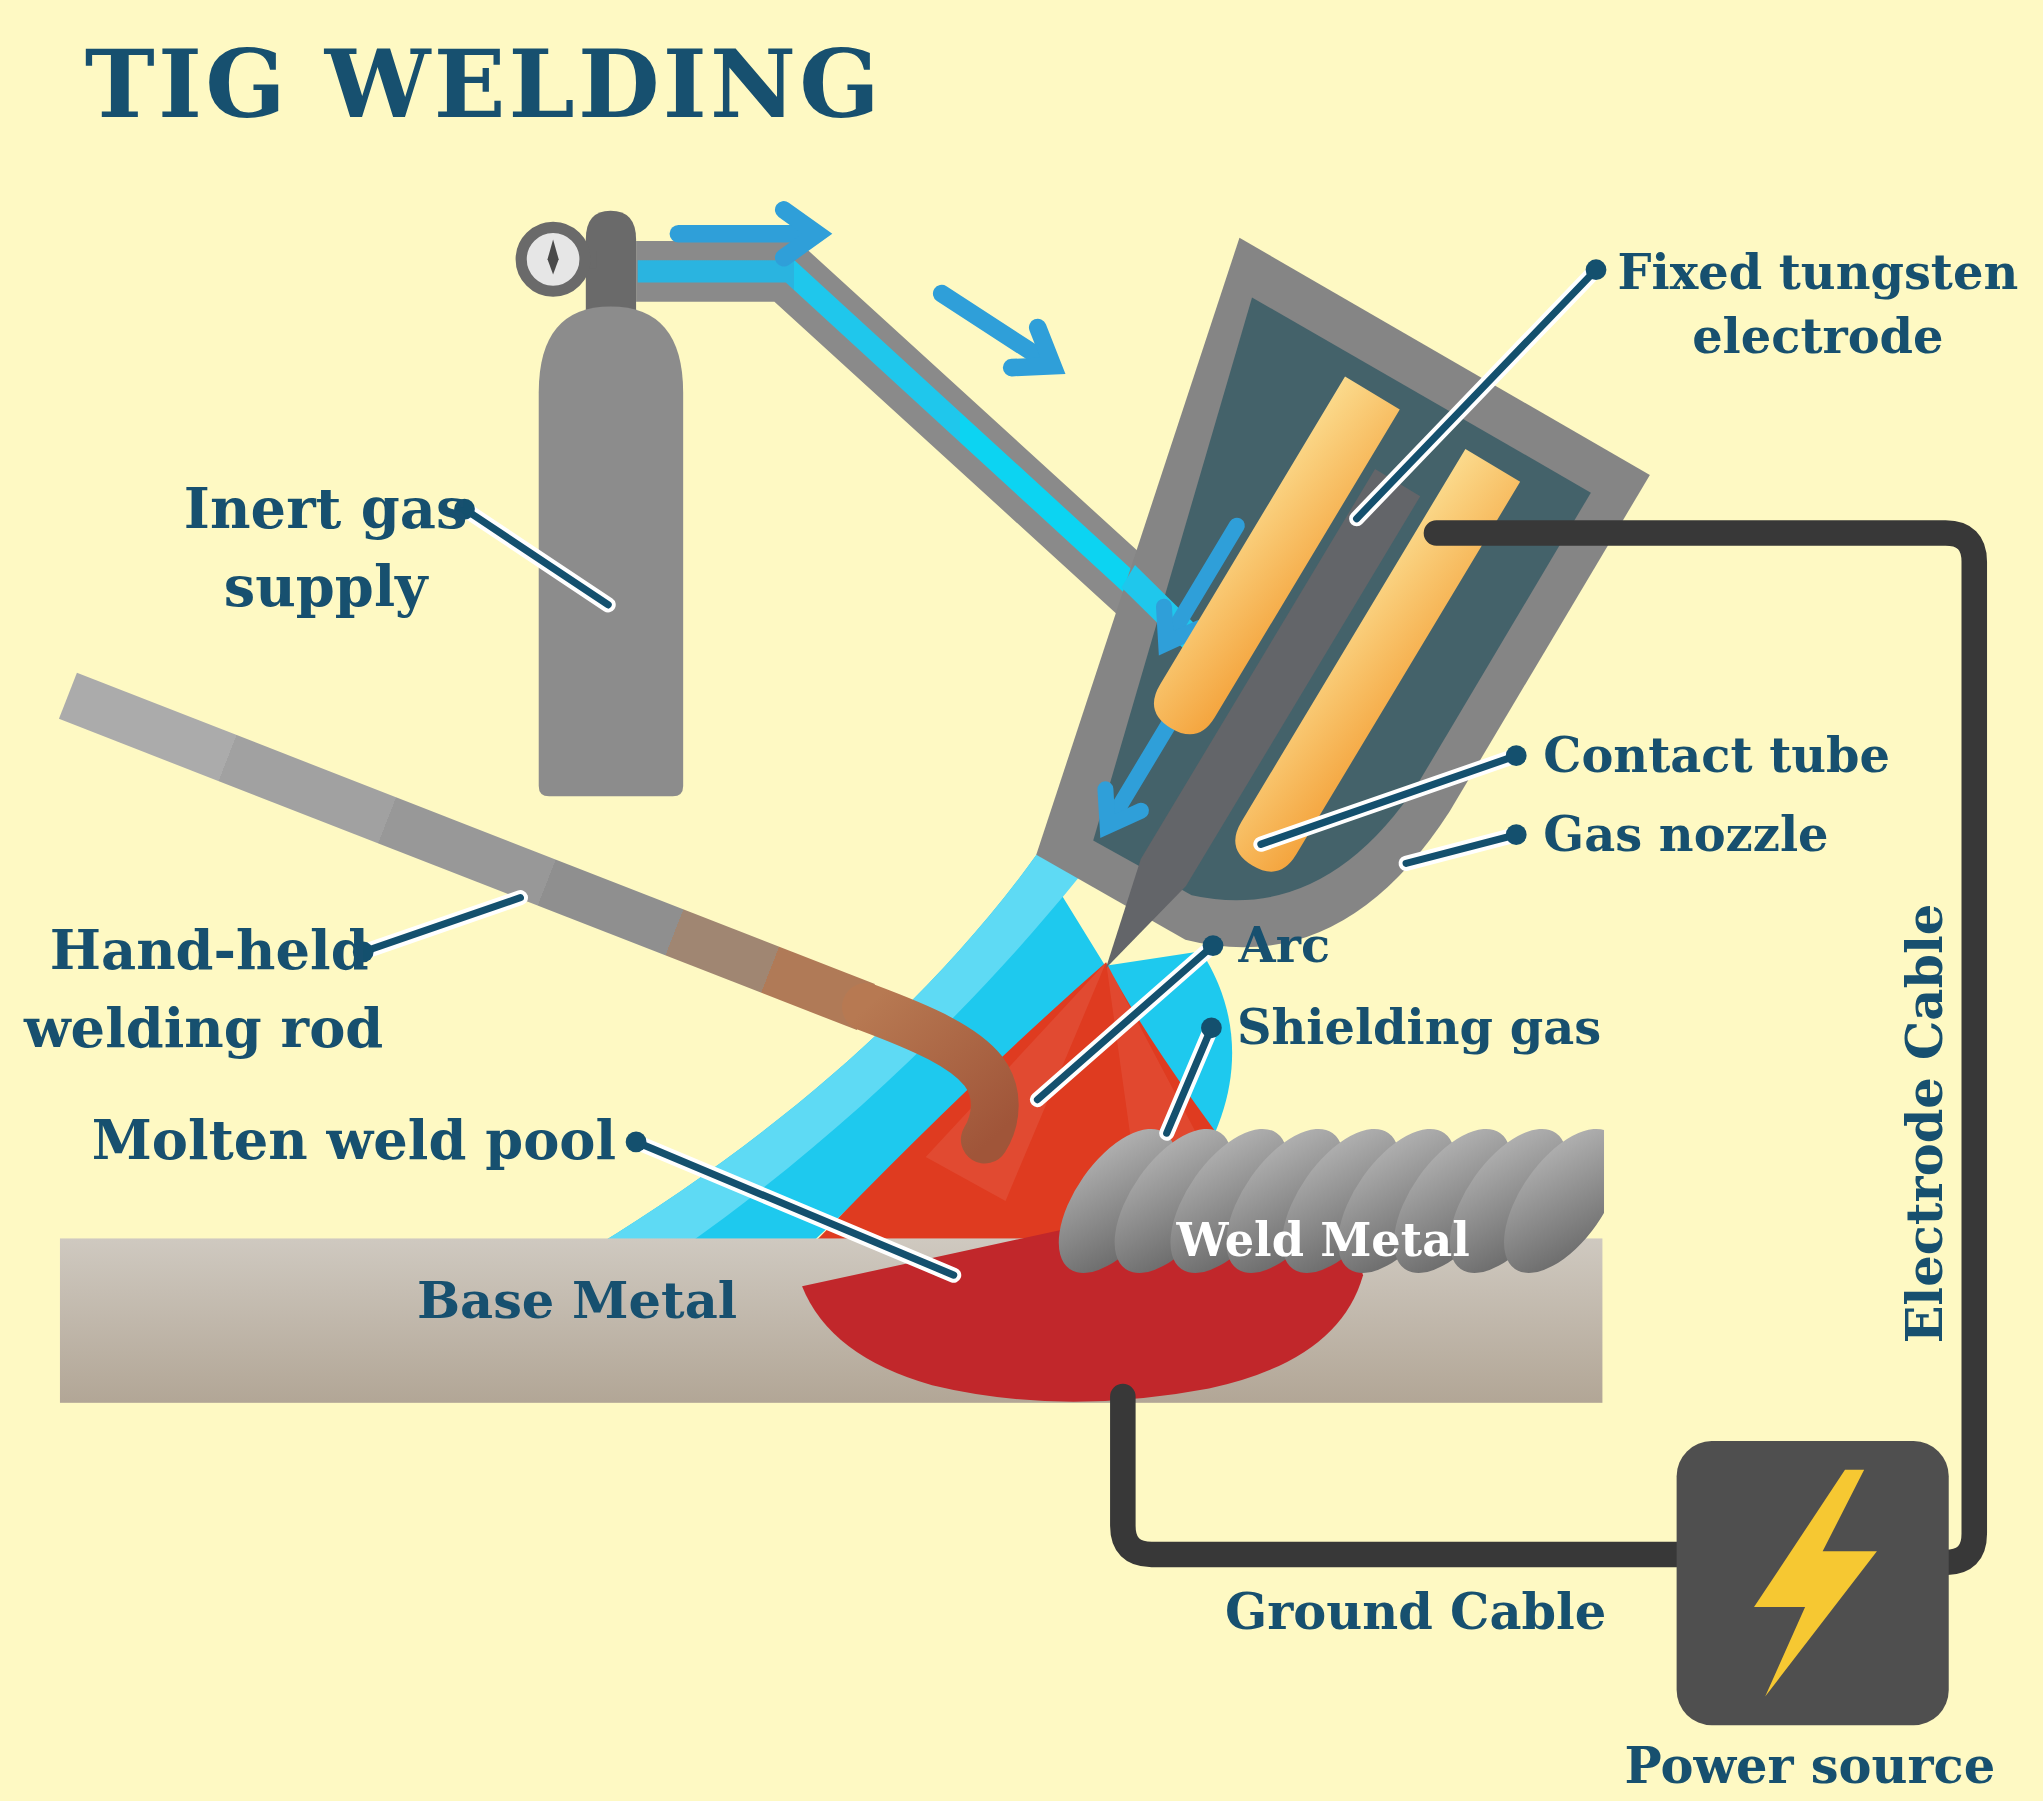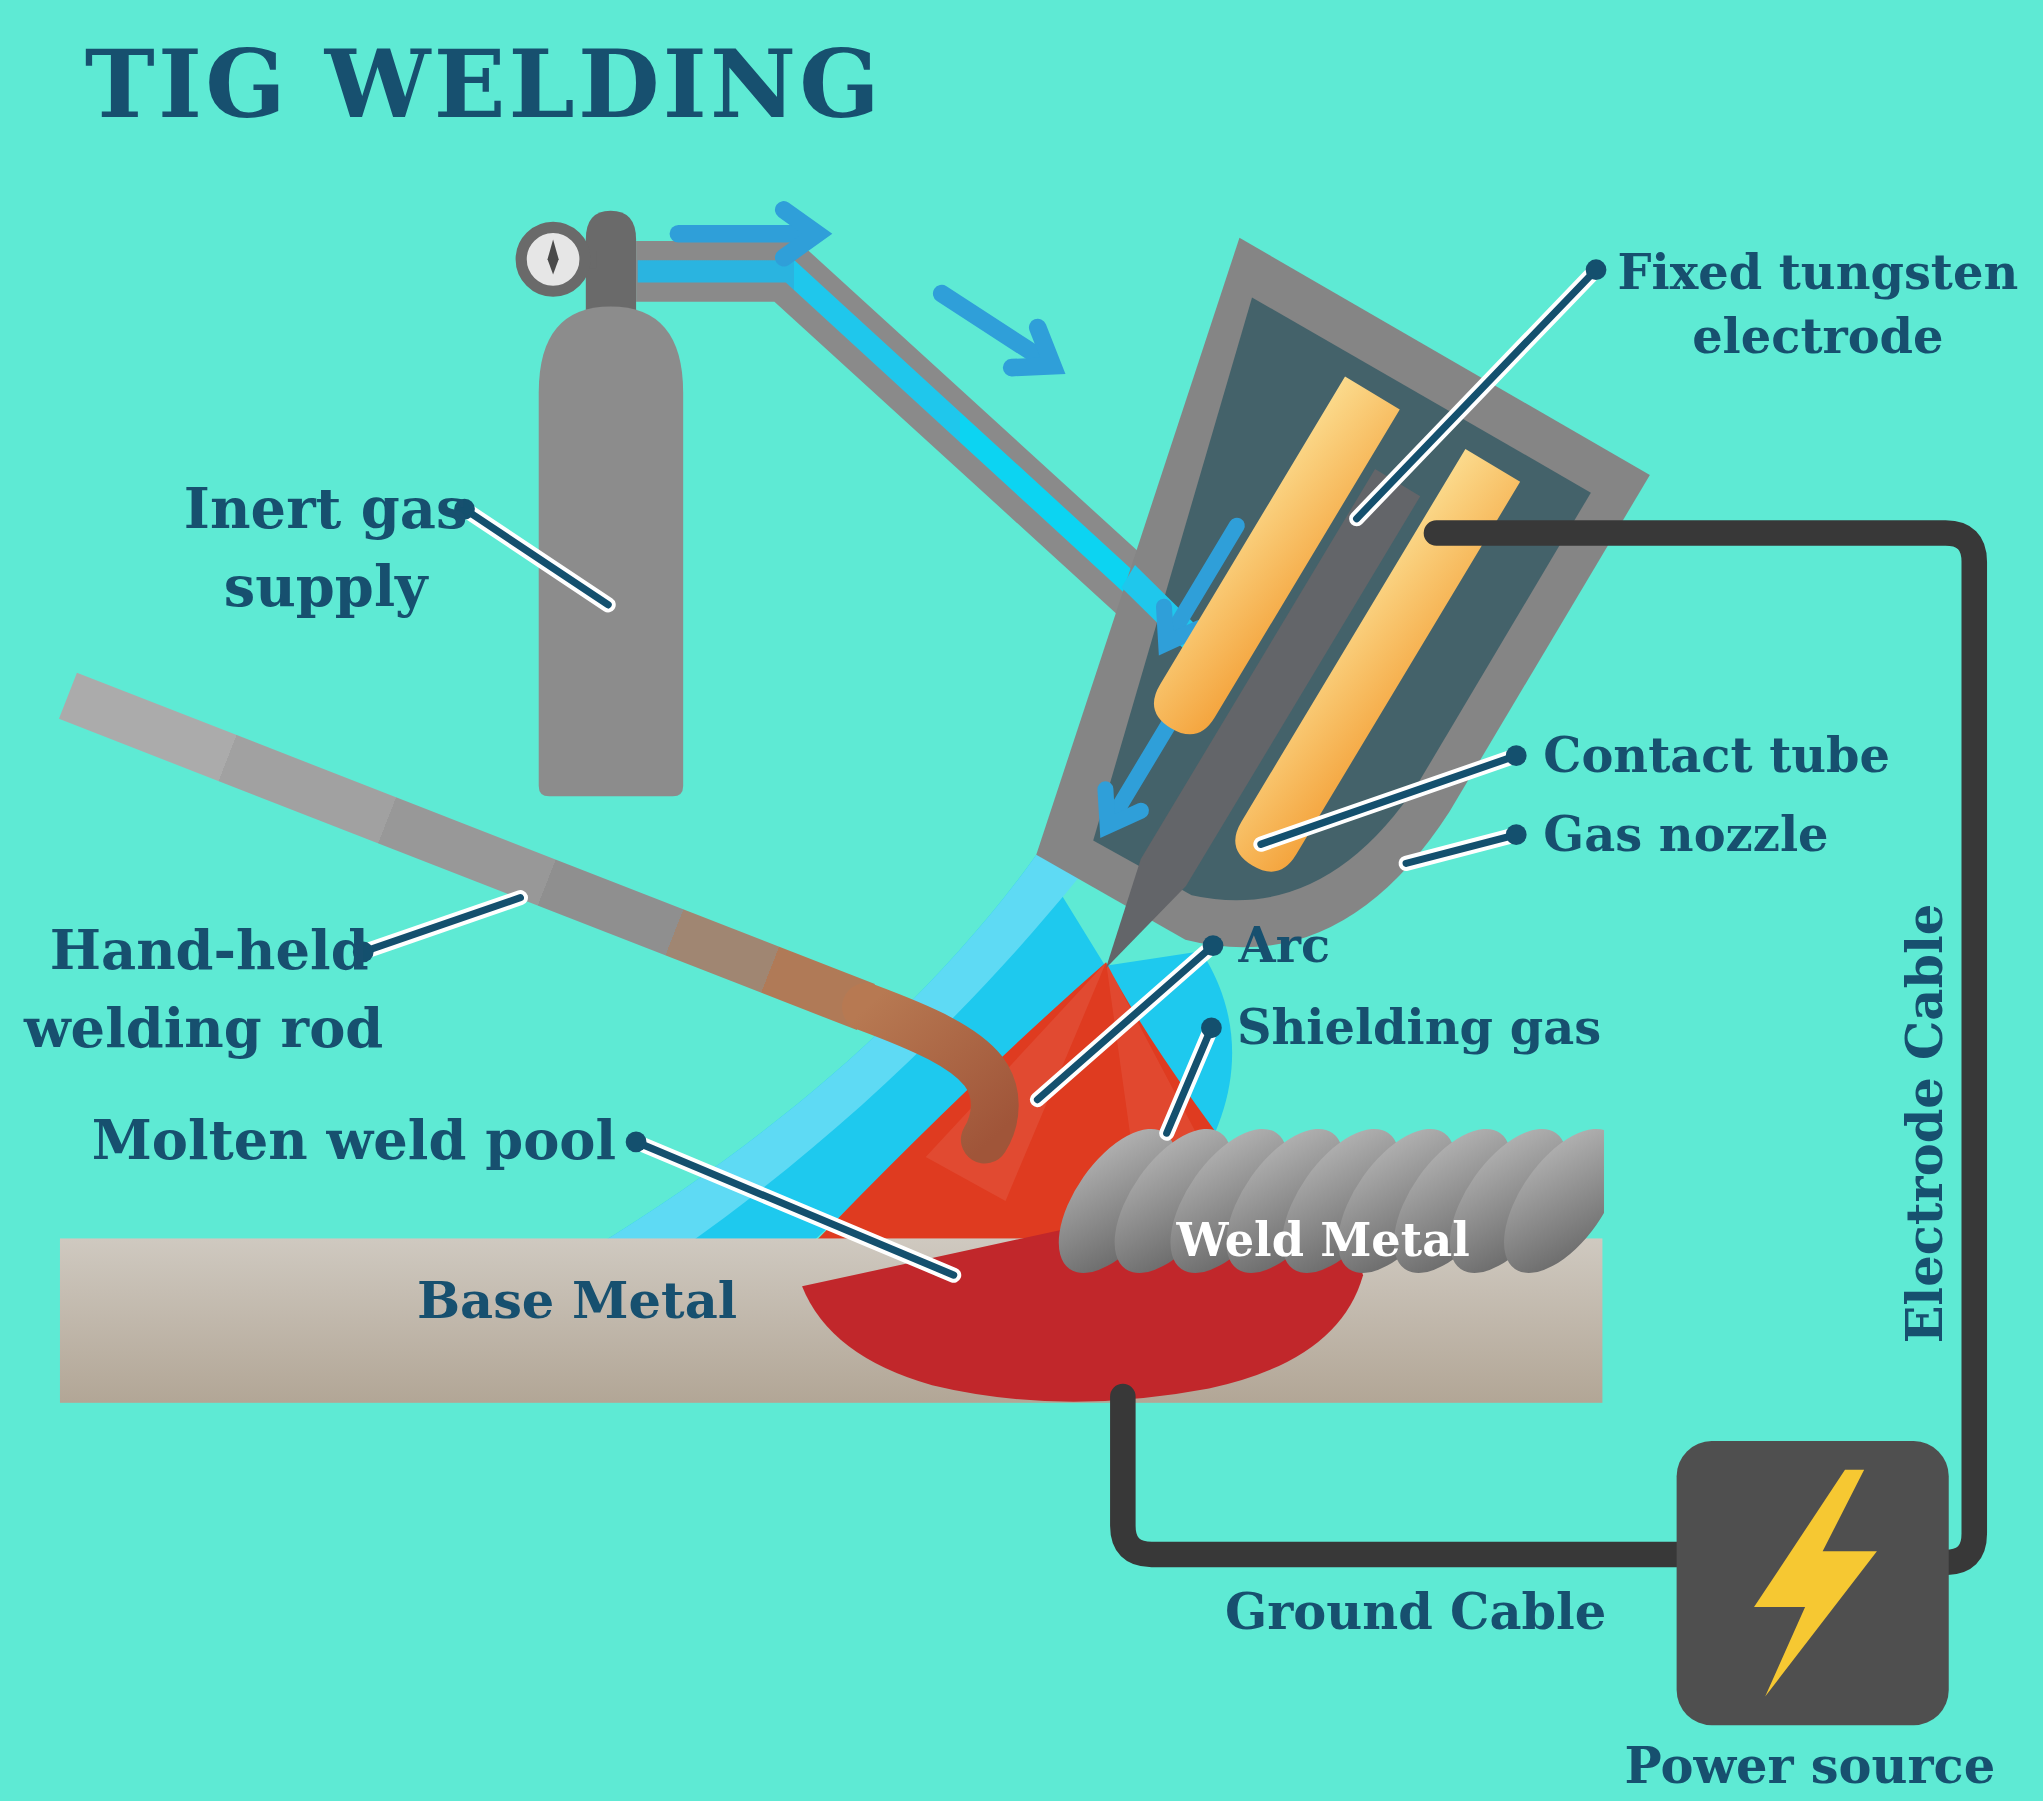--- a/index.html
+++ b/index.html
@@ -1,16 +1,16 @@
 <!DOCTYPE html>
 <html style="font-size:12.8px"><head>
 <meta charset="utf-8">
 <style>
   html,body{margin:0;padding:0;background:#f7f8f8;}
-  .stage{position:relative;width:2043px;height:1801px;background:#5eead4;overflow:hidden;
+  .stage{position:relative;width:2043px;height:1801px;background:#fef9c3;overflow:hidden;
          font-family:"DejaVu Serif","Liberation Serif",serif;}
   svg{display:block}
   text{font-family:"DejaVu Serif","Liberation Serif",serif;font-weight:bold;}
   .lbl{fill:#17506F;}
   .title{fill:#17506F;letter-spacing:4px;}
   .white-lbl{fill:#ffffff;}
 </style>
 </head>
 <body>
 

